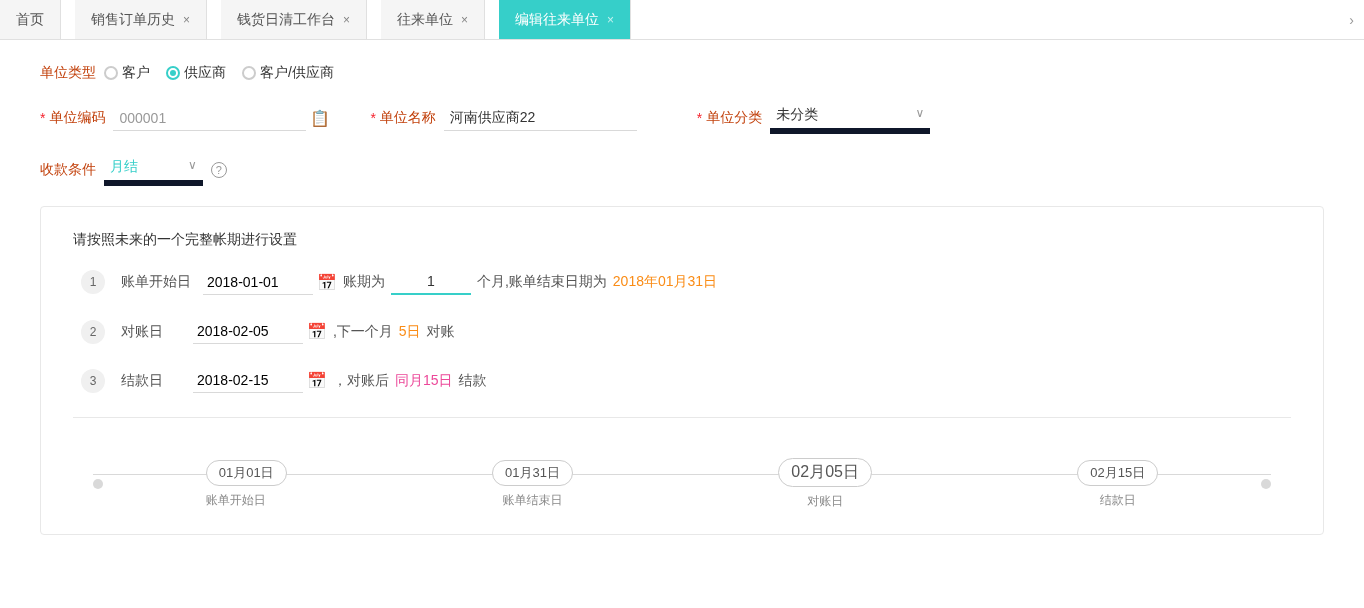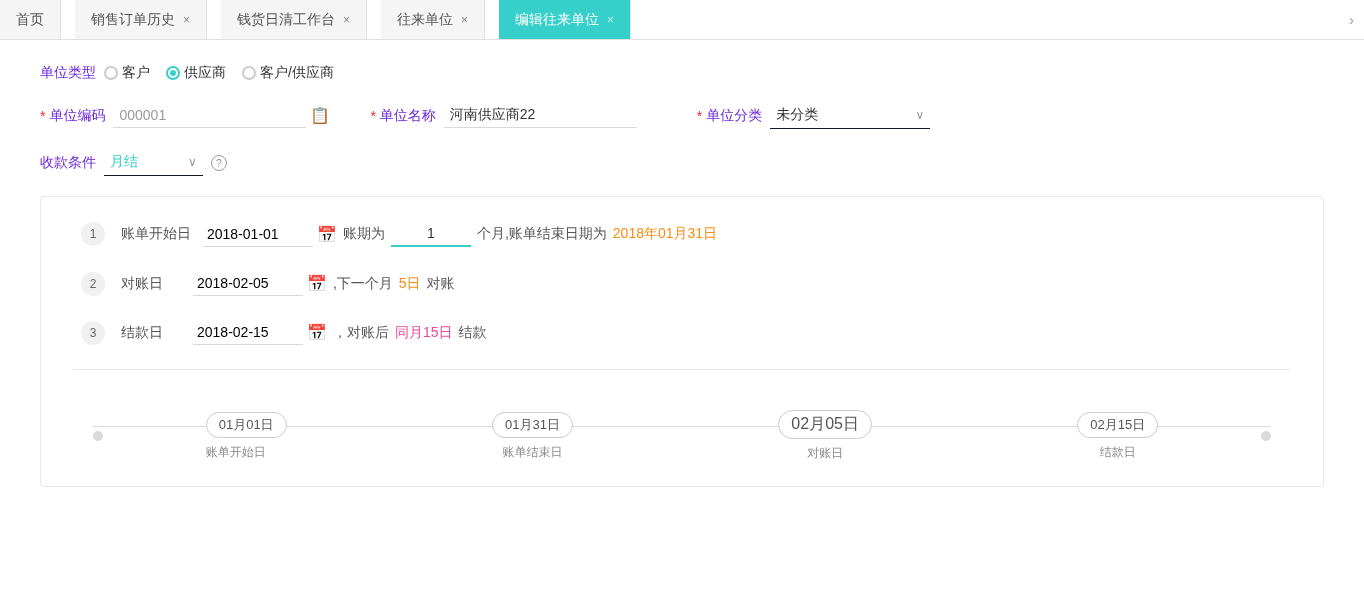--- a/index.html
+++ b/index.html
@@ -58,21 +58,21 @@
       display: flex;
       align-items: center;
       margin-bottom: 20px;
     }
     .form-item {
       display: flex;
       align-items: center;
       margin-right: 40px;
     }
     .form-label {
-      color: #6d28d9;
+      color: #c2410c;
       margin-right: 8px;
       white-space: nowrap;
     }
     .required-star {
       color: #f5222d;
       margin-right: 4px;
     }
 
     
     .radio-group {
@@ -129,22 +129,21 @@
     .calendar-icon {
       color: #36cfc9;
       margin-left: 4px;
       cursor: pointer;
       font-size: 16px;
     }
 
     
     .dropdown-wrap {
       display: flex;
-      align-items: center;
-      border-bottom: 1px solid #0f172a;
+      border-bottom: 6px solid #0f172a;
       padding: 4px 6px;
       min-width: 80px;
       gap: 46px;
     }
     .dropdown-value {
       color: #36cfc9;
       flex: 1;
     }
     .dropdown-arrow {
       color: #999;
@@ -334,20 +333,21 @@
       <span class="form-label">收款条件</span>
       <div class="dropdown-wrap">
         <span class="dropdown-value">月结</span>
         <span class="dropdown-arrow">∨</span>
       </div>
       <div class="help-icon">?</div>
     </div>
   </div>
 
   <div class="card-box">
+    <div class="card-title">请按照未来的一个完整帐期进行设置</div>
 
     <div class="setting-row">
       <div class="row-number">1</div>
       <span class="row-label">账单开始日</span>
       <input class="row-date-input" type="text" value="2018-01-01" style="">
       <span class="calendar-icon">📅</span>
       <span class="row-text">账期为</span>
       <input class="period-input" type="text" value="1" style="">
       <span class="row-text">个月,账单结束日期为</span>
       <span class="highlight-orange">2018年01月31日</span>

